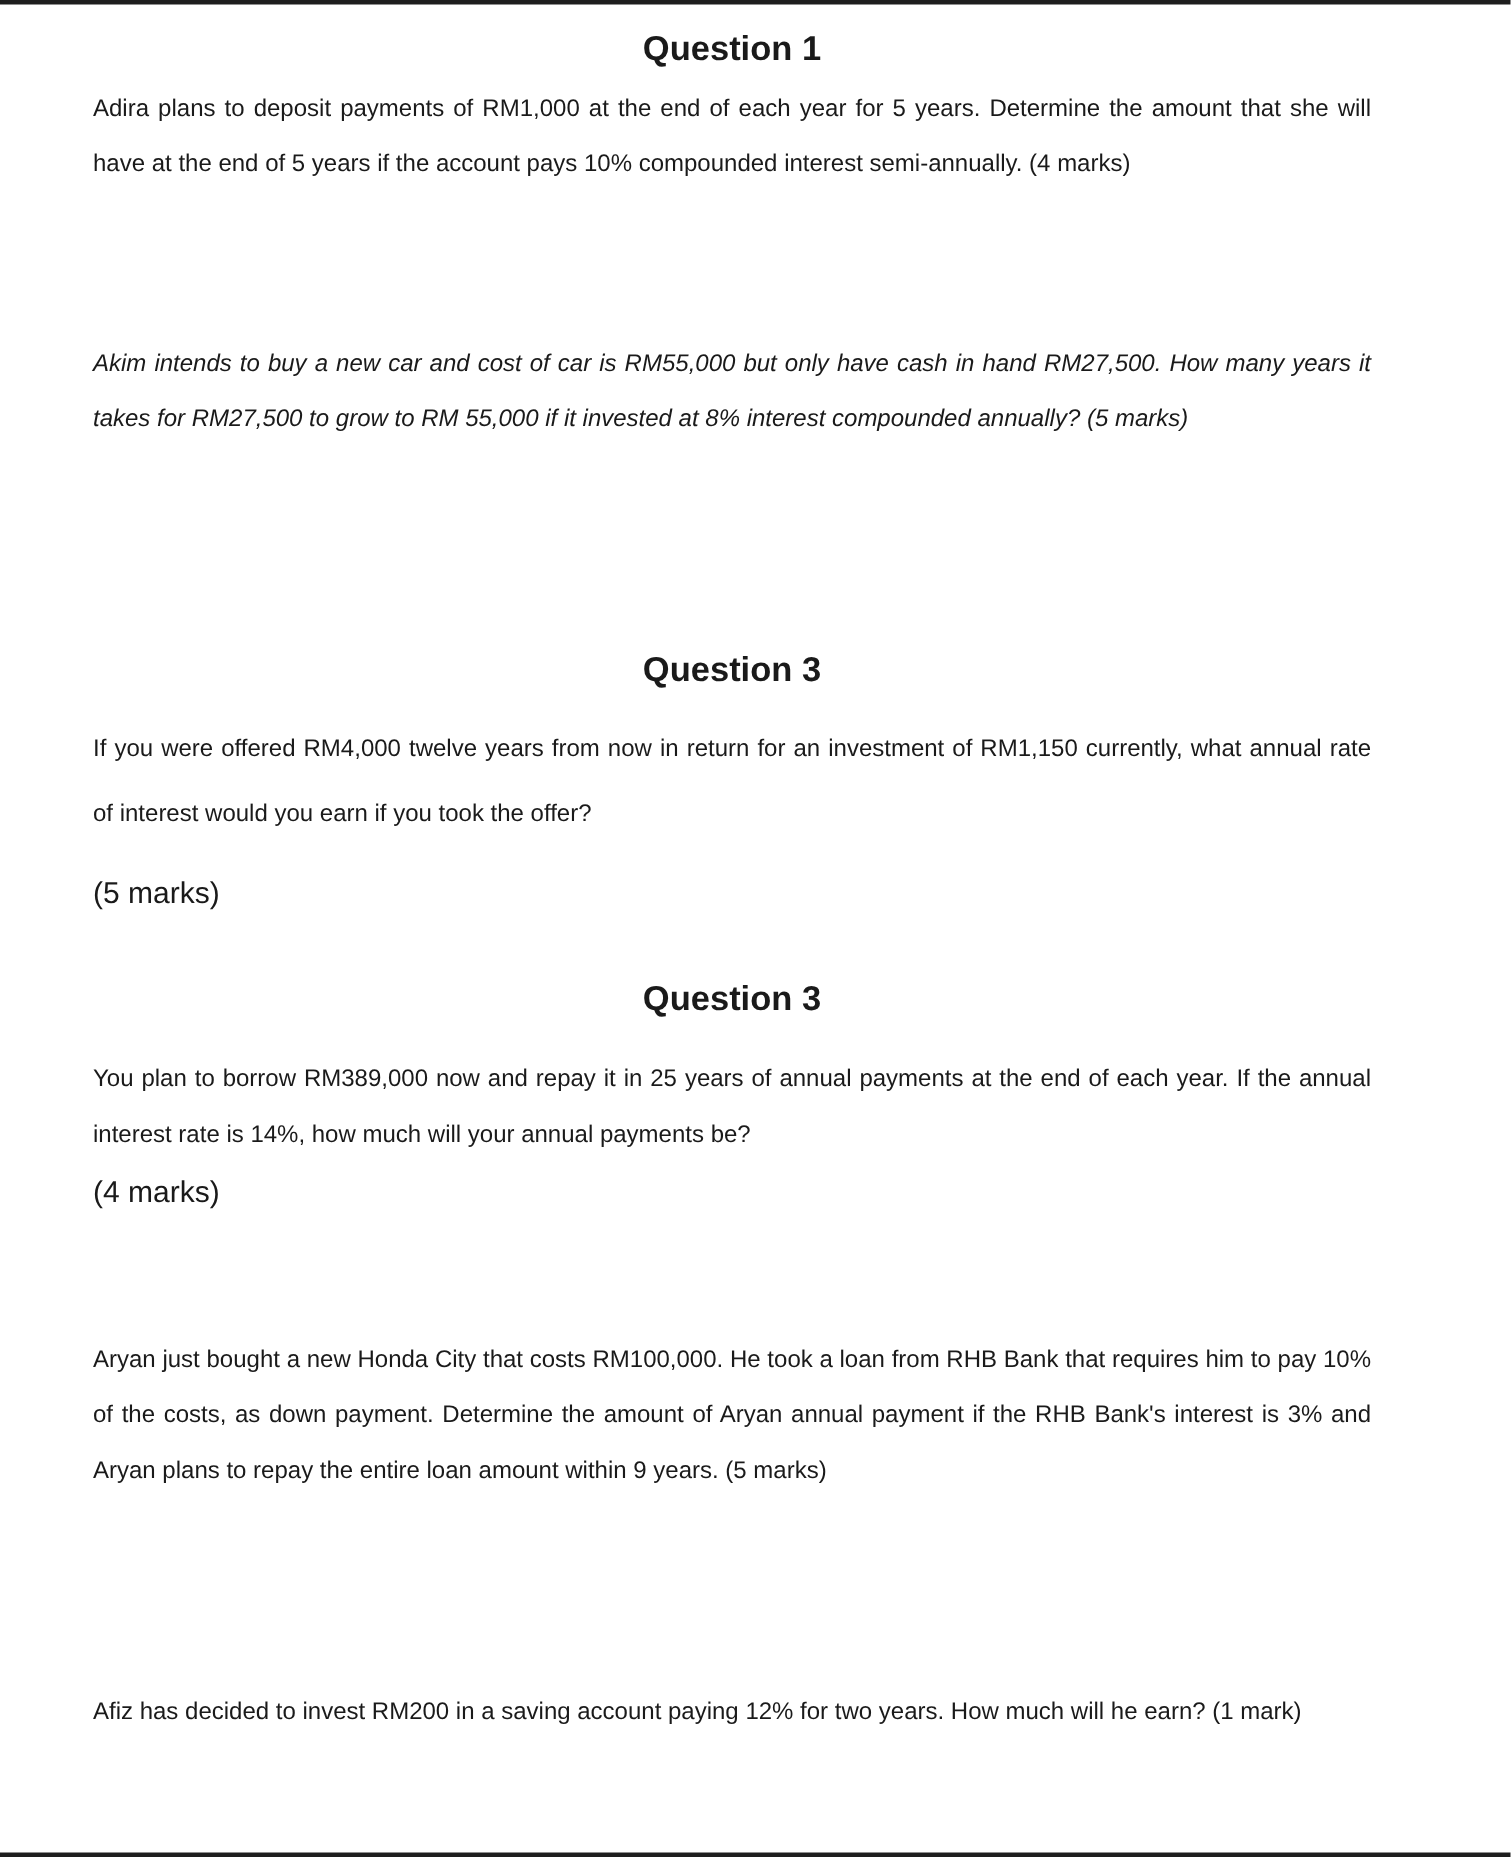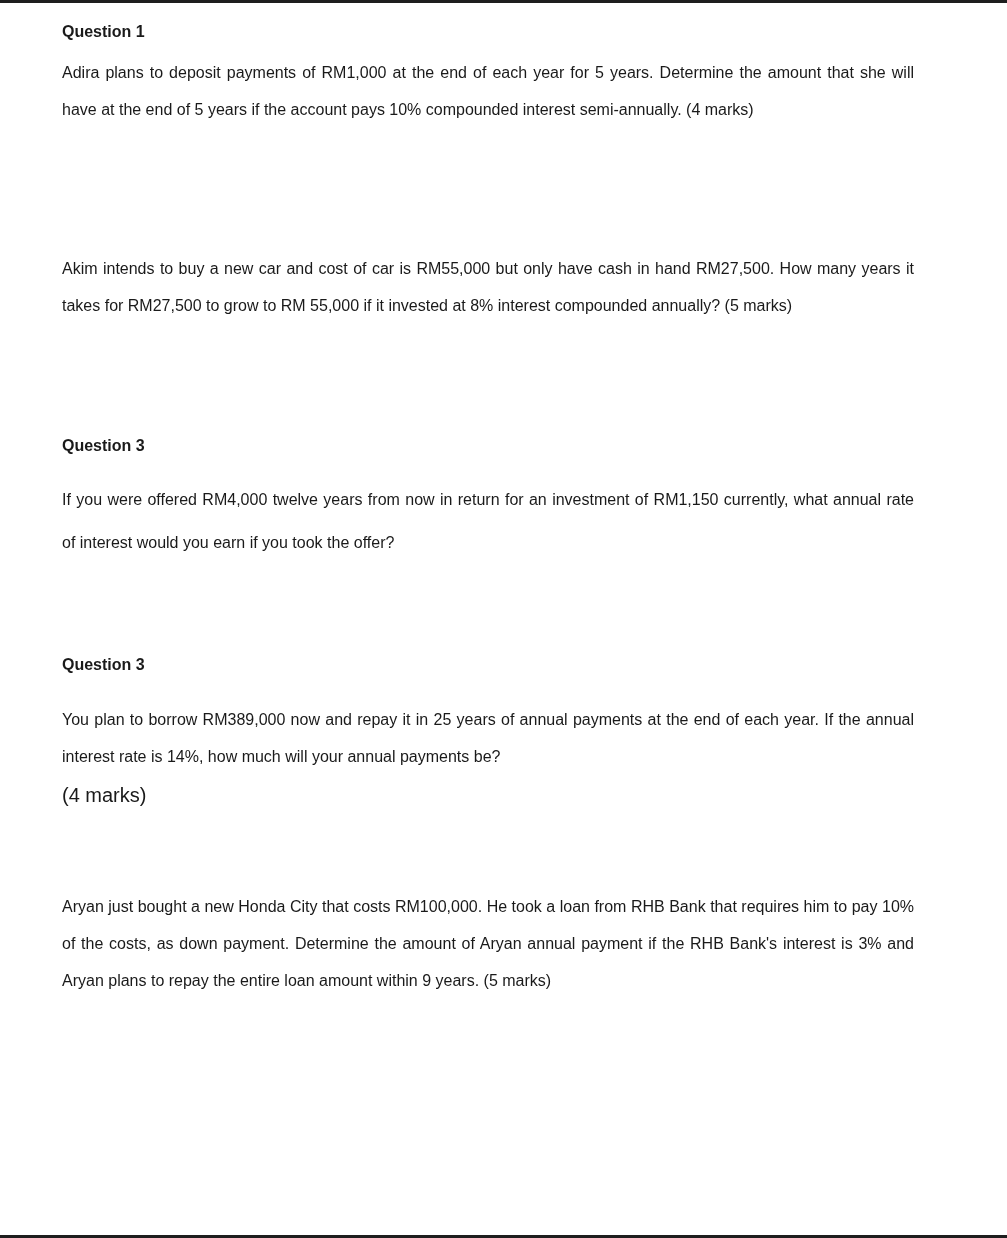--- a/index.html
+++ b/index.html
@@ -3,49 +3,51 @@
 <meta charset="utf-8">
 <style>
   html, body { margin: 0; padding: 0; background: #ffffff; }
   body {
     width: 1007px; height: 1238px; position: relative; overflow: hidden;
     font-family: "Liberation Sans", sans-serif; color: #1a1a1a;
   }
   .top-rule { position: absolute; left: 0; top: 0; width: 1007px; height: 3px; background: #1e1e1e; }
   .bottom-rule { position: absolute; left: 0; top: 1235px; width: 1007px; height: 3px; background: #1e1e1e; }
   .q { position: absolute; left: 62px; width: 852px; }
-  .q-title { font-weight: bold; font-size: 16px; line-height: 24px; margin: 0; }
+  .q-title { font-weight: bold; font-size: 23px; line-height: 24px; margin: 0; text-align: center; }
   .q-body { font-size: 16px; line-height: 37px; margin: 0; text-align: justify; text-align-last: left; }
   .q-marks { font-size: 20px; line-height: 24px; margin: 0; }
 </style>
 </head>
 <body>
 
 <div class="top-rule"></div>
 
 <div class="q" style="top:20px;">
   <p class="q-title">Question 1</p>
   <p class="q-body" style="margin-top:10px;">Adira plans to deposit payments of RM1,000 at the end of each year for 5 years. Determine the amount that she will have at the end of 5 years if the account pays 10% compounded interest semi-annually. (4 marks)</p>
 </div>
 
 <div class="q" style="top:224px;">
-  <p class="q-body" style="margin-top:26px;">Akim intends to buy a new car and cost of car is RM55,000 but only have cash in hand RM27,500. How many years it takes for RM27,500 to grow to RM 55,000 if it invested at 8% interest compounded annually? (5 marks)</p>
+  <p class="q-body" style="font-style:italic;">Akim intends to buy a new car and cost of car is RM55,000 but only have cash in hand RM27,500. How many years it takes for RM27,500 to grow to RM 55,000 if it invested at 8% interest compounded annually? (5 marks)</p>
 </div>
 
 <div class="q" style="top:434px;">
   <p class="q-title">Question 3</p>
   <p class="q-body" style="margin-top:20px; line-height:43px;">If you were offered RM4,000 twelve years from now in return for an investment of RM1,150 currently, what annual rate of interest would you earn if you took the offer?</p>
+  <p class="q-marks" style="margin-top:20px;">(5 marks)</p>
 </div>
 
 <div class="q" style="top:653px;">
   <p class="q-title">Question 3</p>
   <p class="q-body" style="margin-top:24px;">You plan to borrow RM389,000 now and repay it in 25 years of annual payments at the end of each year. If the annual interest rate is 14%, how much will your annual payments be?</p>
   <p class="q-marks" style="margin-top:8px;">(4 marks)</p>
 </div>
 
 <div class="q" style="top:862px;">
   <p class="q-body" style="margin-top:26px;">Aryan just bought a new Honda City that costs RM100,000. He took a loan from RHB Bank that requires him to pay 10% of the costs, as down payment. Determine the amount of Aryan annual payment if the RHB Bank's interest is 3% and Aryan plans to repay the entire loan amount within 9 years. (5 marks)</p>
 </div>
 
 <div class="q" style="top:1109px;">
+  <p class="q-body" style="margin-top:14px;">Afiz has decided to invest RM200 in a saving account paying 12% for two years. How much will he earn? (1 mark)</p>
 </div>
 
 <div class="bottom-rule"></div>
 
 </body></html>

